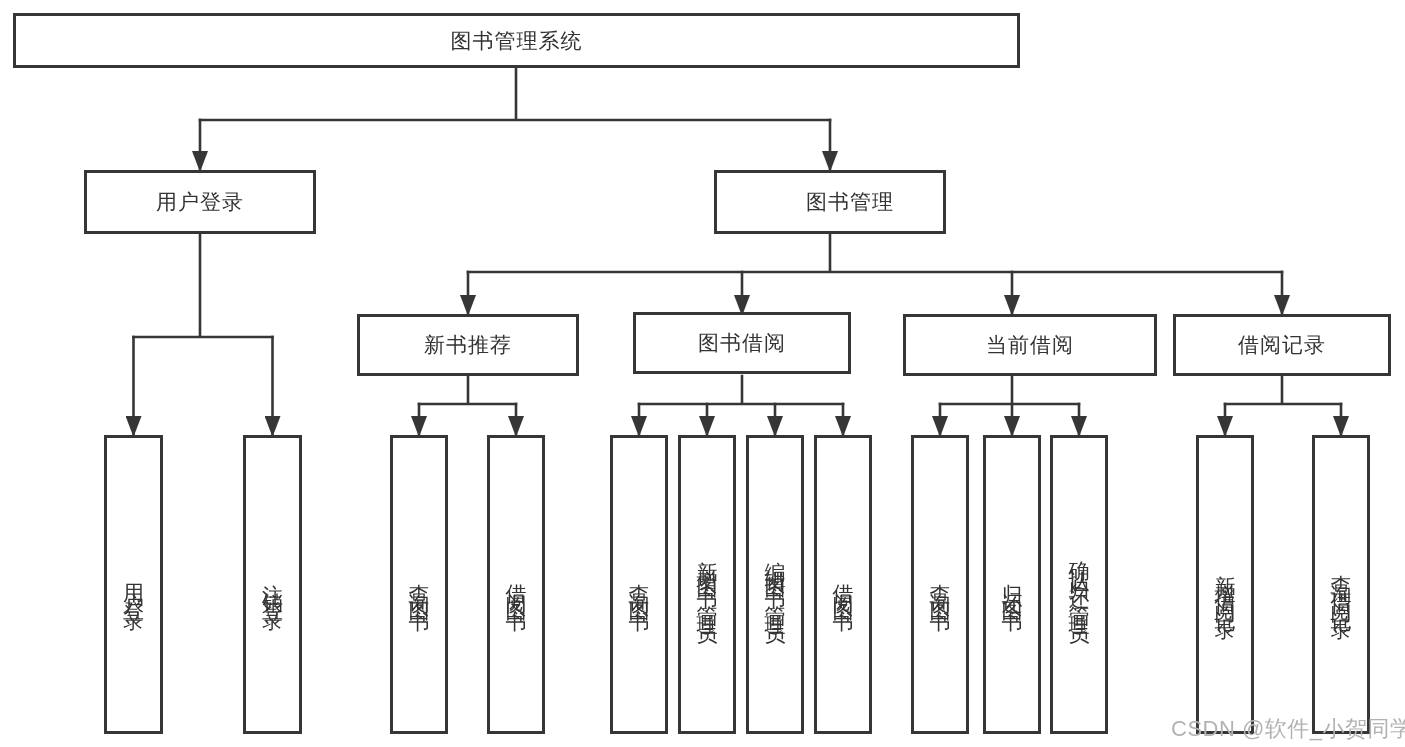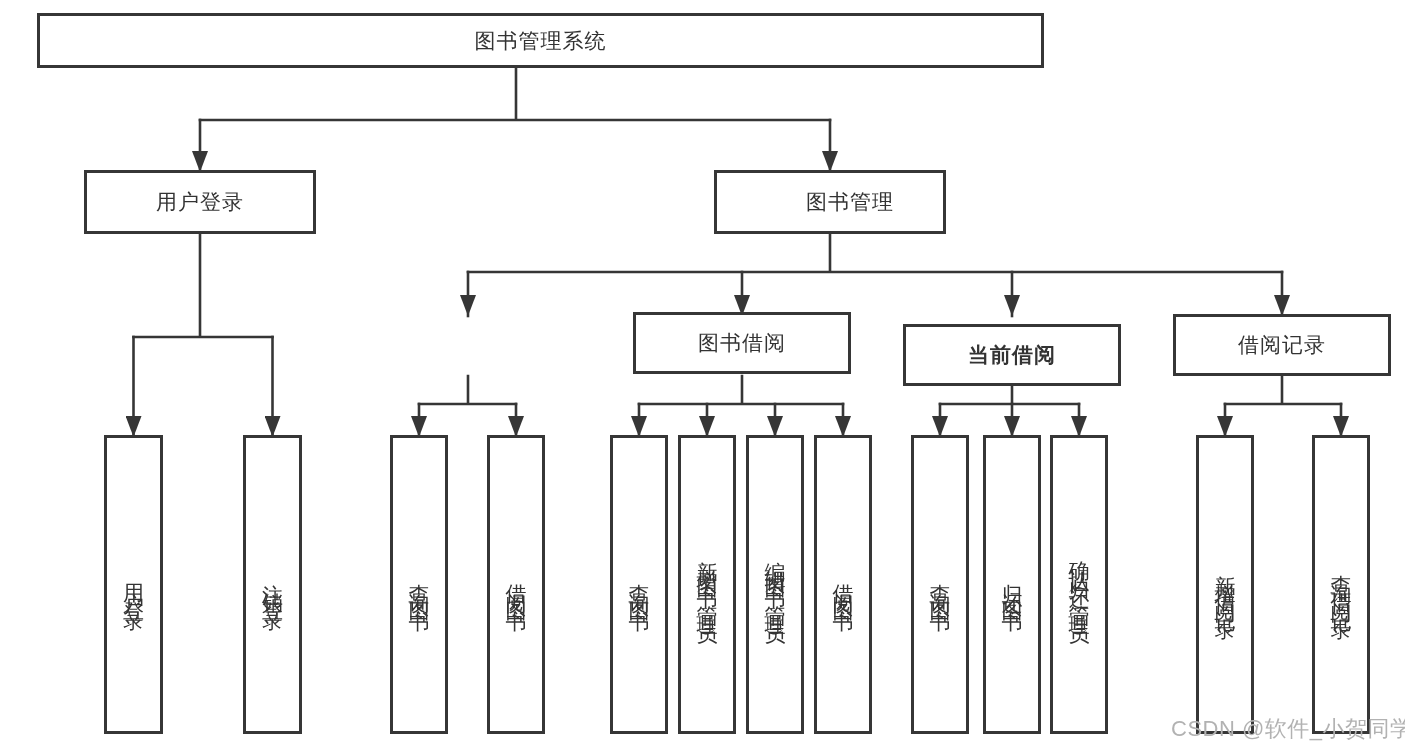--- a/index.html
+++ b/index.html
@@ -85,35 +85,38 @@
 
       <line class="wire" marker-end="url(#arrow)" x1="940" y1="404" x2="940" y2="437"></line>
       <line class="wire" marker-end="url(#arrow)" x1="1012" y1="404" x2="1012" y2="437"></line>
       <line class="wire" marker-end="url(#arrow)" x1="1079" y1="404" x2="1079" y2="437"></line>
 
       <line class="wire" marker-end="url(#arrow)" x1="1225" y1="404" x2="1225" y2="437"></line>
       <line class="wire" marker-end="url(#arrow)" x1="1341" y1="404" x2="1341" y2="437"></line>
     </g>
   </svg>
 
-  <div class="node" style="left:13px;top:13px;width:1007px;height:55px;margin-left:24px;">
+  <div class="node" style="left:13px;top:13px;width:1007px;height:55px;">
     <span class="hlabel">图书管理系统</span>
   </div>
 
   <div class="node" style="left:84px;top:170px;width:232px;height:64px;">
     <span class="hlabel">用户登录</span>
   </div>
   <div class="node" style="left:714px;top:170px;width:232px;height:64px;padding-left:40px;">
     <span class="hlabel">图书管理</span>
   </div>
 
+  <div class="node" style="left:357px;top:314px;width:222px;height:62px;">
+    <span class="hlabel">新书推荐</span>
+  </div>
   <div class="node" style="left:633px;top:312px;width:218px;height:62px;">
     <span class="hlabel">图书借阅</span>
   </div>
-  <div class="node" style="left:903px;top:324px;width:218px;height:62px;font-weight:bold;">
+  <div class="node" style="left:903px;top:314px;width:254px;height:62px;">
     <span class="hlabel">当前借阅</span>
   </div>
   <div class="node" style="left:1173px;top:314px;width:218px;height:62px;">
     <span class="hlabel">借阅记录</span>
   </div>
 
   <div class="node leaf" style="left:104px;top:435px;width:59px;height:299px;">
     <span class="vlabel">用户登录</span>
   </div>
   <div class="node leaf" style="left:243px;top:435px;width:59px;height:299px;">

